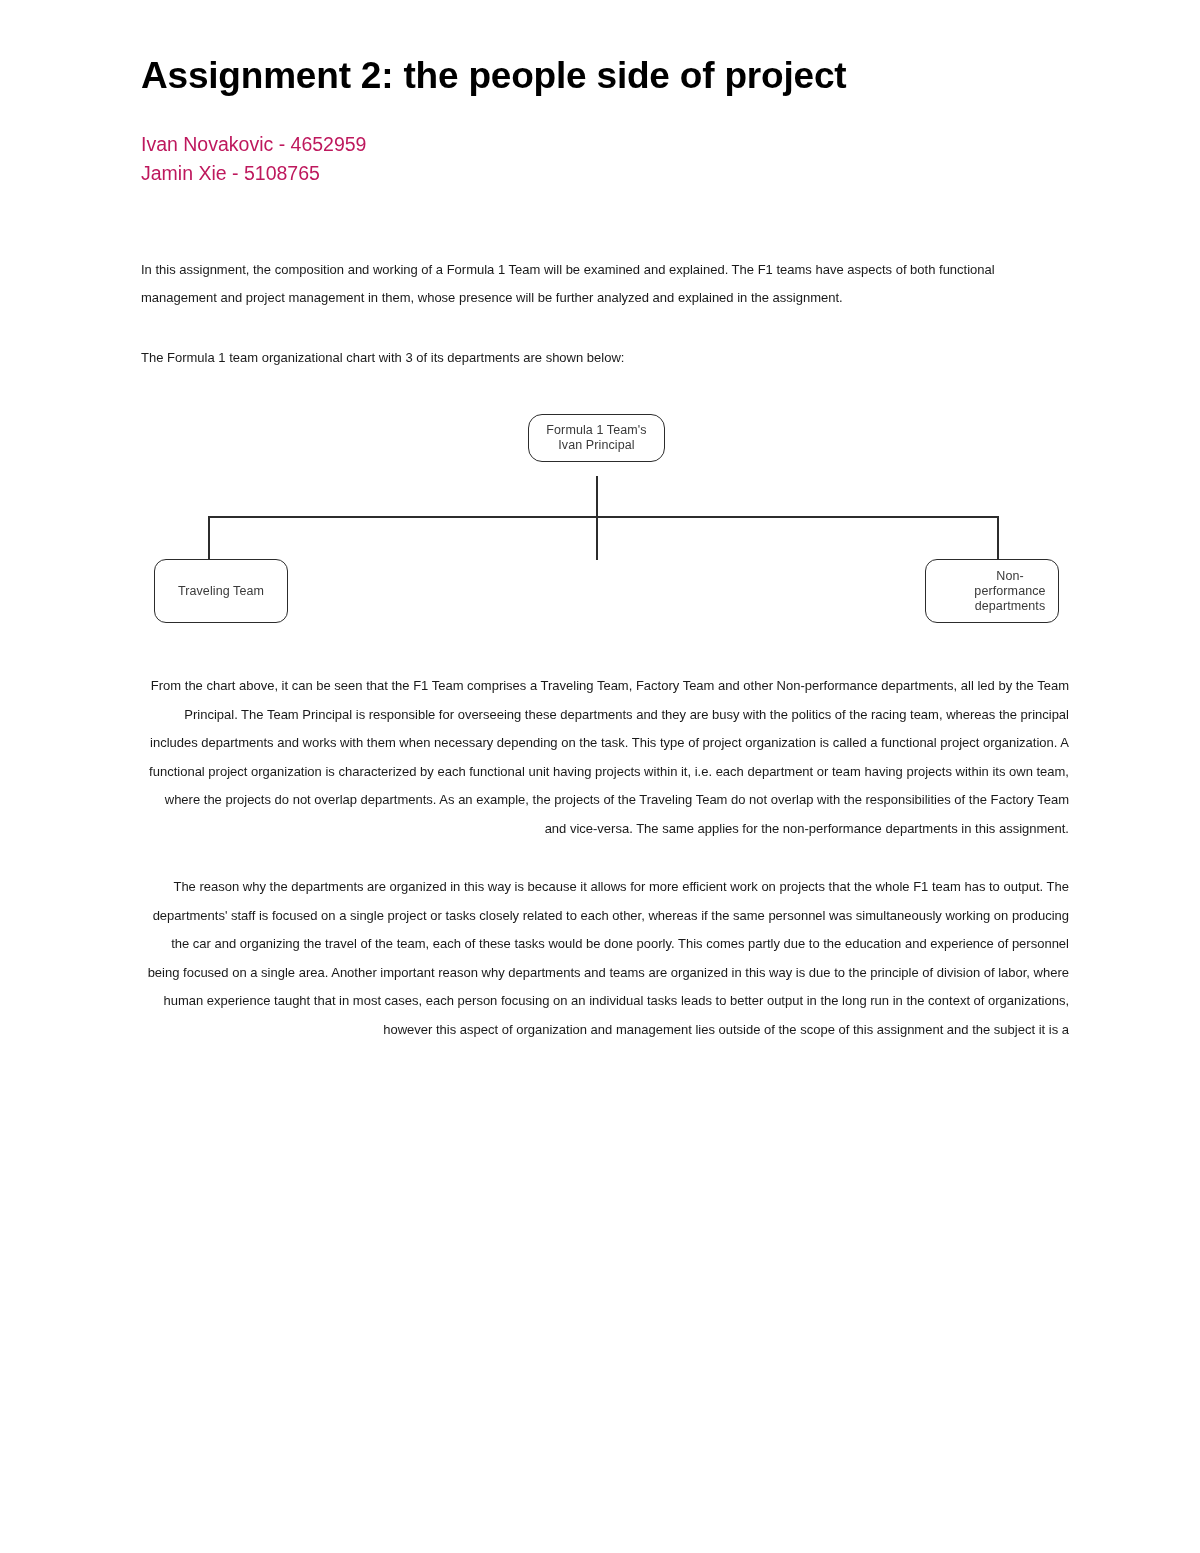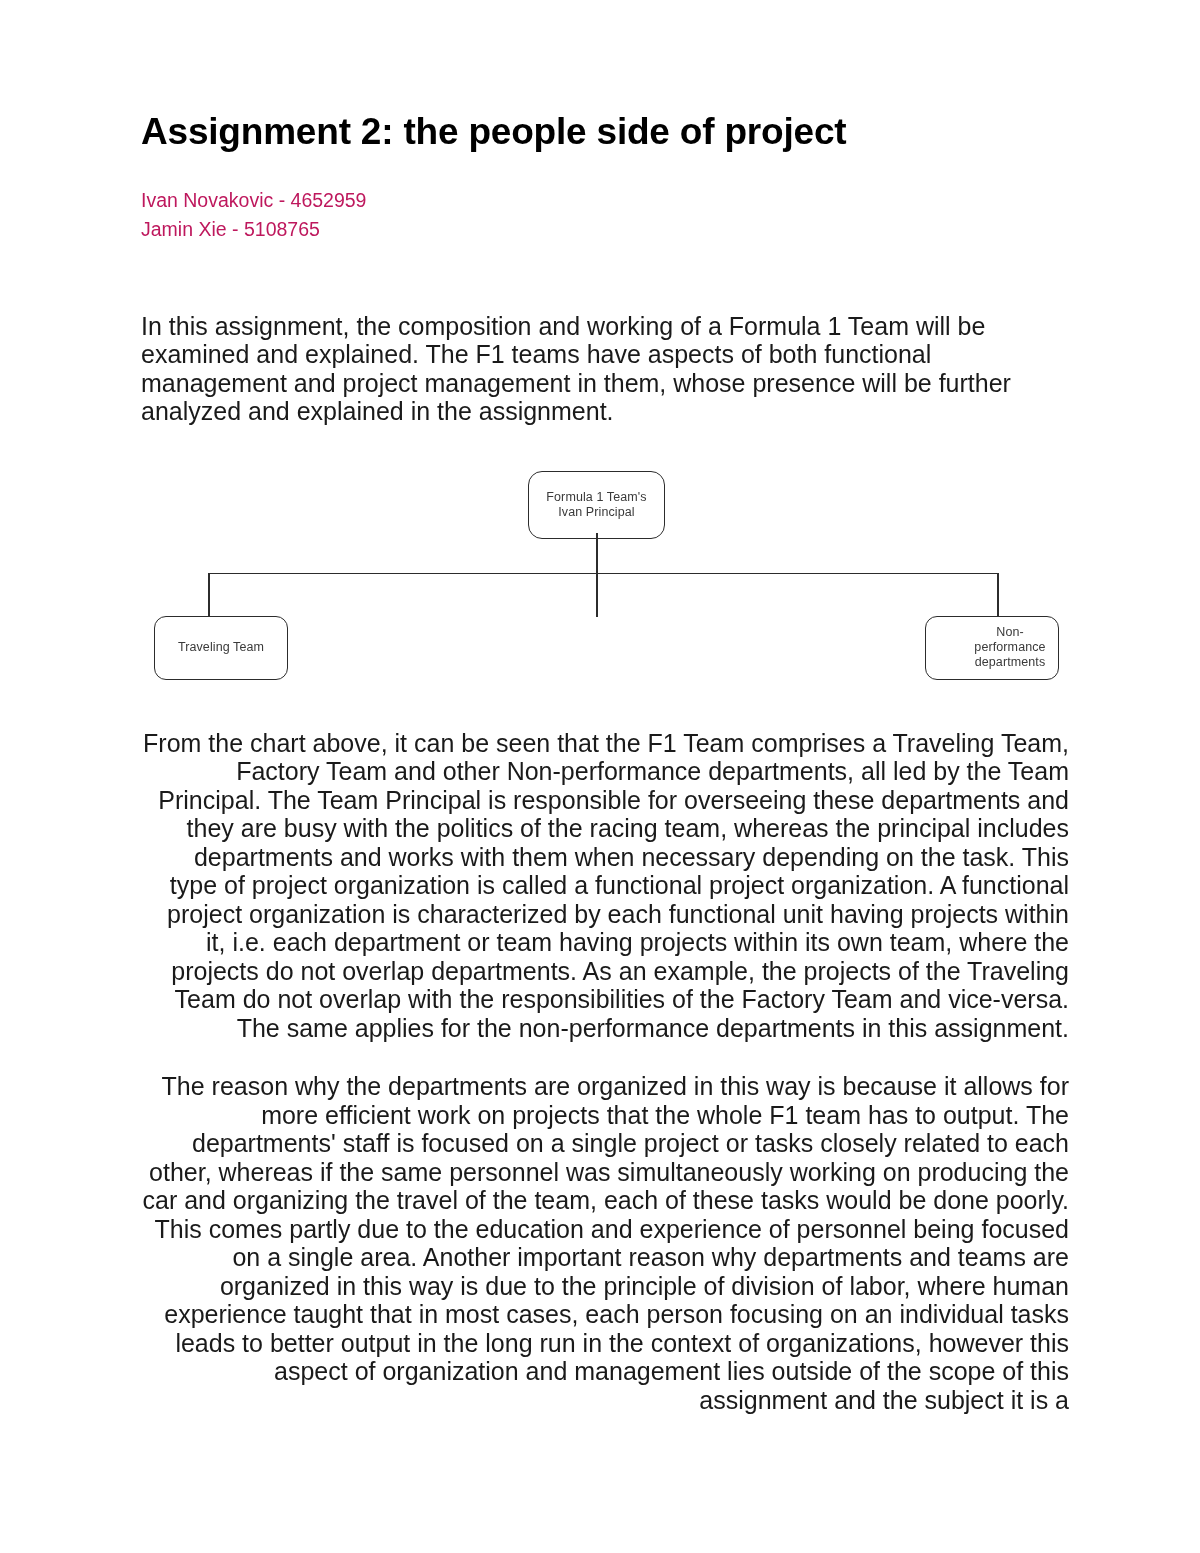--- a/index.html
+++ b/index.html
@@ -24,34 +24,34 @@
     left: 141px;
     top: 0;
     width: 928px;
   }
   .doc-title {
     font-size: 37px;
     font-weight: bold;
     line-height: 1.1;
     color: #000000;
     margin: 0;
-    padding-top: 112px;
+    padding-top: 56px;
     letter-spacing: -0.2px;
   }
   .authors {
     margin-top: 33px;
     font-size: 19.5px;
     line-height: 29px;
     color: #be185d;
   }
   .authors div {
     white-space: nowrap;
   }
   .para {
-    font-size: 25px;
+    font-size: 13px;
     line-height: 28.5px;
     color: #1a1a1a;
     text-align: left;
   }
   .para-intro { margin-top: 68px; }
   .para-lead  { margin-top: 31px; }
   .para-body  { margin-top: 30px; text-align: right; }
 
   
   .figure {
@@ -78,21 +78,21 @@
     text-align: center;
     color: #3a3a3a;
     font-size: 12.5px;
     line-height: 15px;
     letter-spacing: 0.1px;
   }
   .node-root {
     left: 387px;
     top: 20px;
     width: 137px;
-    height: 68px;
+    height: 48px;
     border-radius: 14px;
   }
   .node-child { top: 165px; width: 134px; height: 64px; }
   .node-left   { left: 13px; }
   .node-center { left: 389px; }
   .node-right  { left: 784px; padding-left: 36px; }
 
   .conn {
     position: absolute;
     background: #2c2c2c;
@@ -124,20 +124,21 @@
 
     <h1 class="doc-title">Assignment 2: the people side of project</h1>
 
     <div class="authors">
       <div>Ivan Novakovic - 4652959</div>
       <div>Jamin Xie - 5108765</div>
     </div>
 
     <p class="para para-intro">In this assignment, the composition and working of a Formula 1 Team will be examined and explained. The F1 teams have aspects of both functional management and project management in them, whose presence will be further analyzed and explained in the assignment.</p>
 
+    <p class="para para-lead">The Formula 1 team organizational chart with 3 of its departments are shown below:</p>
 
     <div class="figure">
       <div class="chart-area">
 
         <div class="node node-root">
           <span>
             <span>Formula 1 Team's</span><br>
             <span>Ivan Principal</span>
           </span>
         </div>

